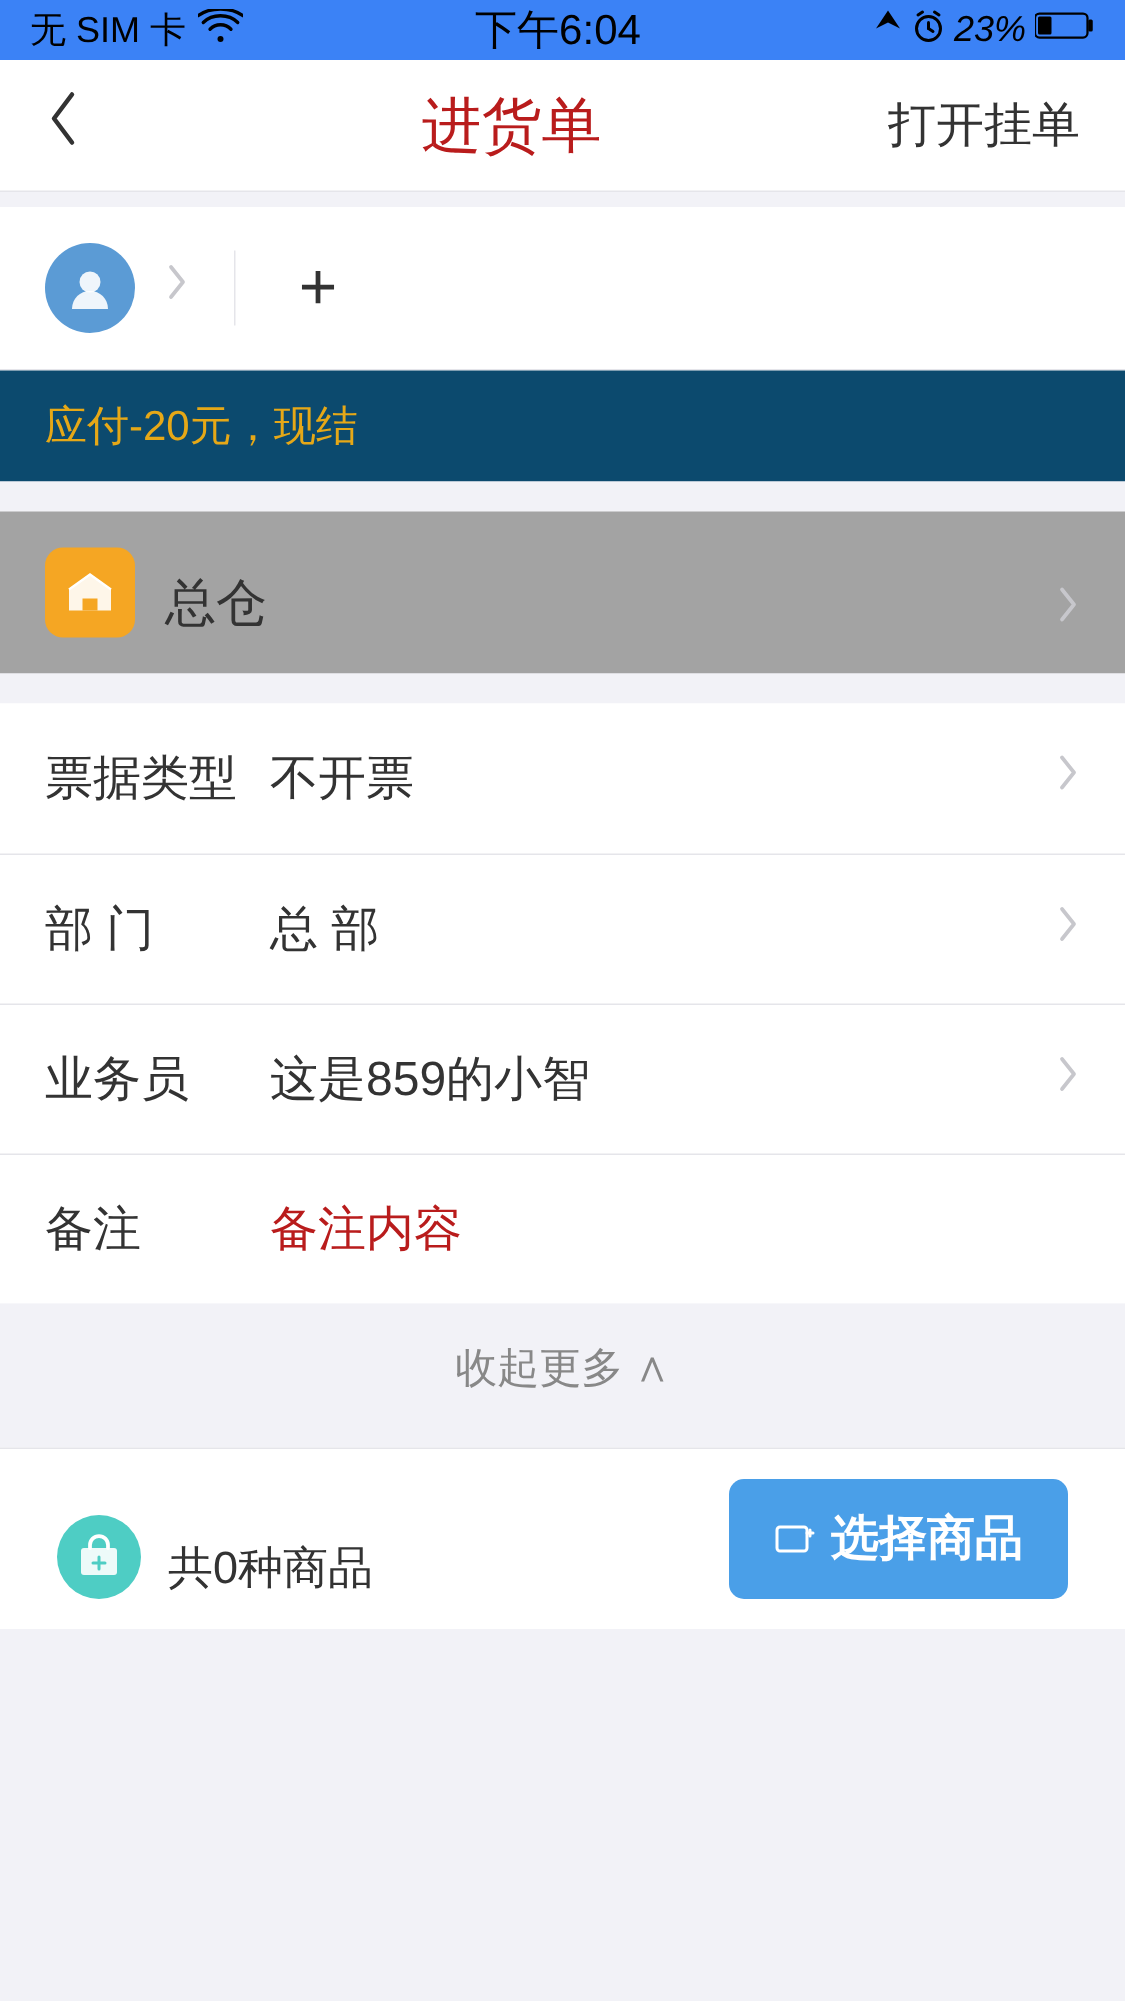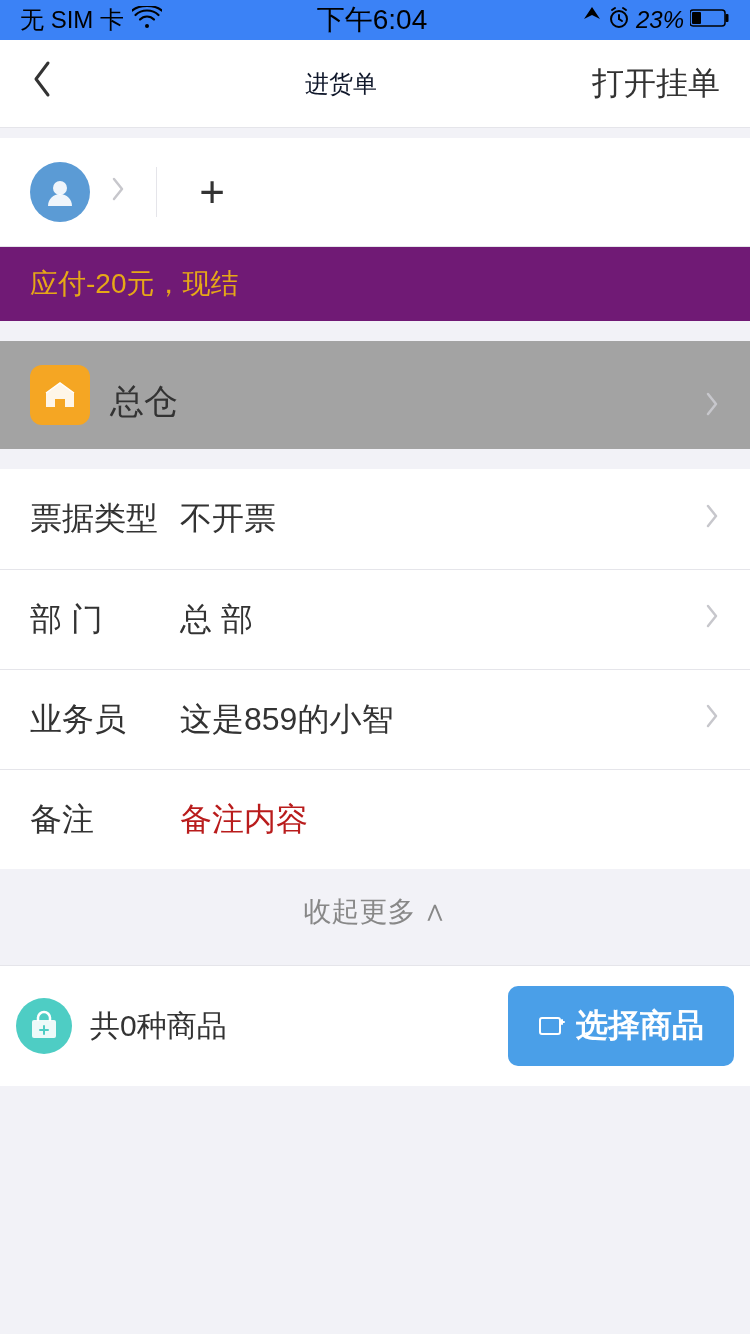--- a/index.html
+++ b/index.html
@@ -41,23 +41,23 @@
       padding: 0 30px;
       border-bottom: 1px solid #e5e5ea;
     }
     .nav-bar .back-btn {
       font-size: 40px;
       color: #333;
       cursor: pointer;
       width: 60px;
     }
     .nav-bar .title {
-      font-size: 24px;
+      font-size: 40px;
       font-weight: 500;
-      color: #0f172a;
+      color: #b91c1c;
       text-align: right;
     }
     .nav-bar .action-btn {
       font-size: 32px;
       color: #333;
       cursor: pointer;
     }
 
     
     .separator {
@@ -116,21 +116,21 @@
     
     .v-divider {
       width: 1px;
       height: 50px;
       background: #e5e5ea;
       margin-right: 30px;
     }
 
     
     .notice-bar {
-      background: #701a75;
+      background: #0c4a6e;
       padding: 18px 30px;
       font-size: 28px;
       color: #e6a817;
     }
 
     
     .warehouse-row {
       display: flex;
       align-items: flex-end;
       padding: 24px 30px;
@@ -199,22 +199,22 @@
       background: #f2f2f7;
       font-size: 28px;
       color: #888;
       cursor: pointer;
       gap: 6px;
     }
 
     
     .product-bar {
       display: flex;
-      align-items: center;
-      padding: 20px 16px;
+      align-items: flex-end;
+      padding: 20px 38px;
       background: #fff;
       border-top: 1px solid #e5e5ea;
     }
     .product-icon {
       width: 56px;
       height: 56px;
       border-radius: 50%;
       background: #4ecdc4;
       display: flex;
       align-items: center;

